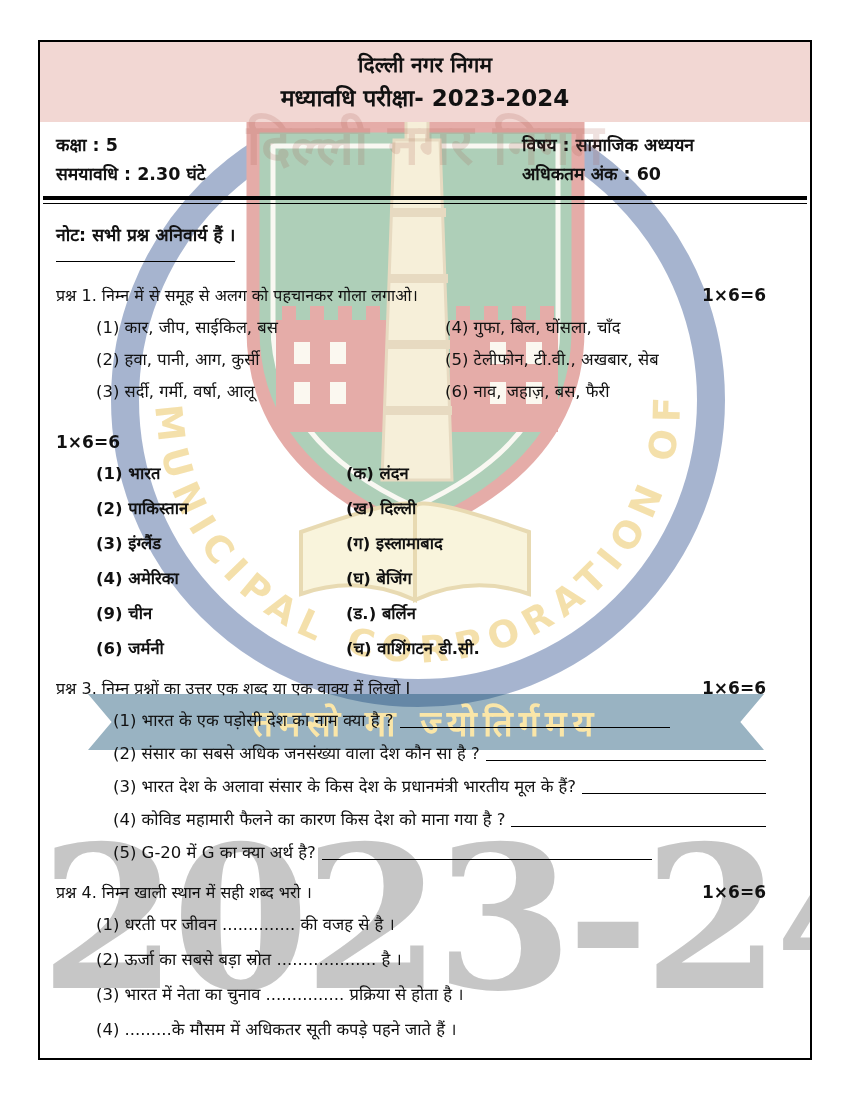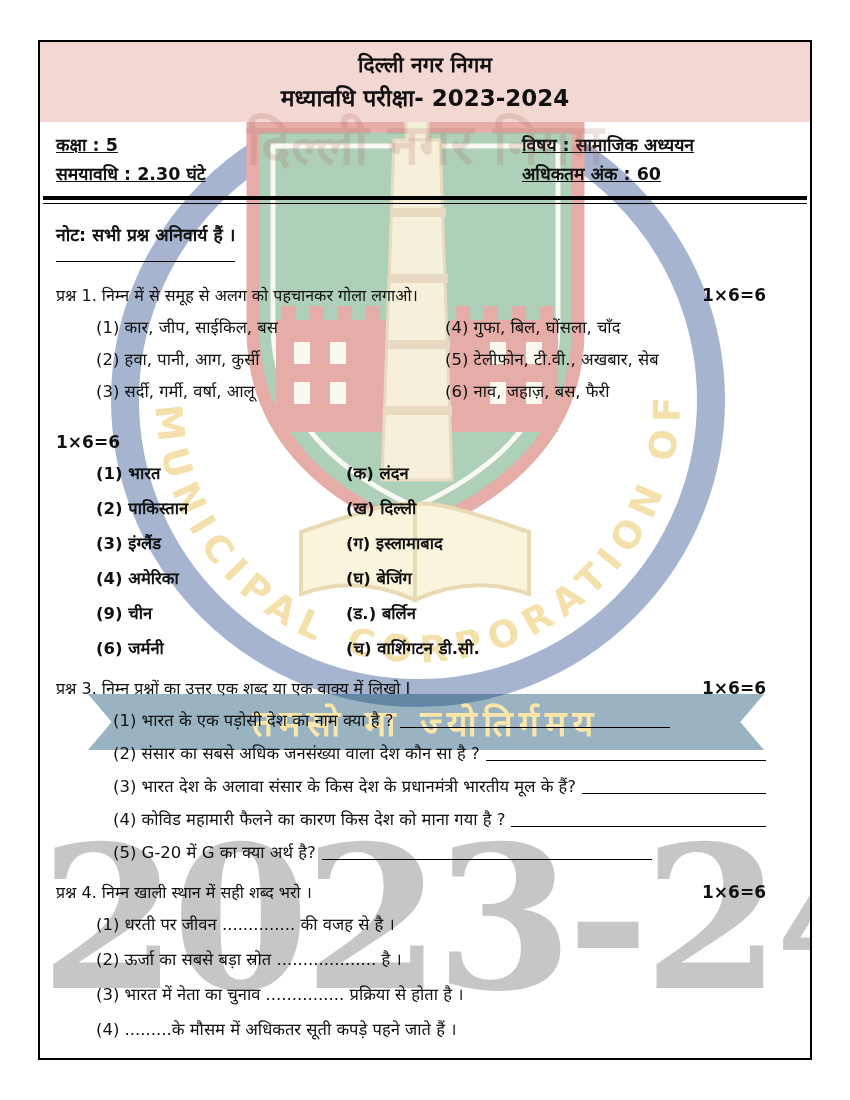--- a/index.html
+++ b/index.html
@@ -20,21 +20,21 @@
   
   .content { position:relative; z-index:1; }
   .wm-ghost { position:absolute; left:0; top:62px; width:100%; text-align:center; z-index:2;
               font-size:56px; font-weight:bold; color:#a6564a; opacity:0.17; pointer-events:none; white-space:nowrap; }
 
   .header { background:#f2d7d3; text-align:center; padding:8px 0 9px; }
   .header .t1 { font-size:21px; font-weight:bold; }
   .header .t2 { font-size:23px; font-weight:bold; margin-top:3px; }
 
   .info { padding:5px 16px 6px; font-weight:bold; font-size:17.5px; }
-  .info-row { display:flex; justify-content:space-between; margin-top:5px;text-decoration:underline; }
+  .info-row { display:flex; justify-content:space-between; margin-top:5px; }
   .info-row .right { width:272px; }
 
   .rule { margin:5px 3px 0; height:8px; border-top:4px solid #000; border-bottom:1.5px solid #000; }
 
   .body { padding:12px 16px 0; font-size:16.5px; }
   .note { display:inline-block; font-weight:bold; font-size:17.5px; border-bottom:1.5px solid #000; padding-bottom:15px; margin:6px 0 4px; }
 
   .qtitle-row { display:flex; justify-content:space-between; align-items:baseline; margin-top:18px; margin-bottom:12px; }
   .qtitle { font-weight:normal; font-size:16px; }
   .qmarks { font-weight:bold; font-size:17px; margin-right:28px; white-space:nowrap; }

